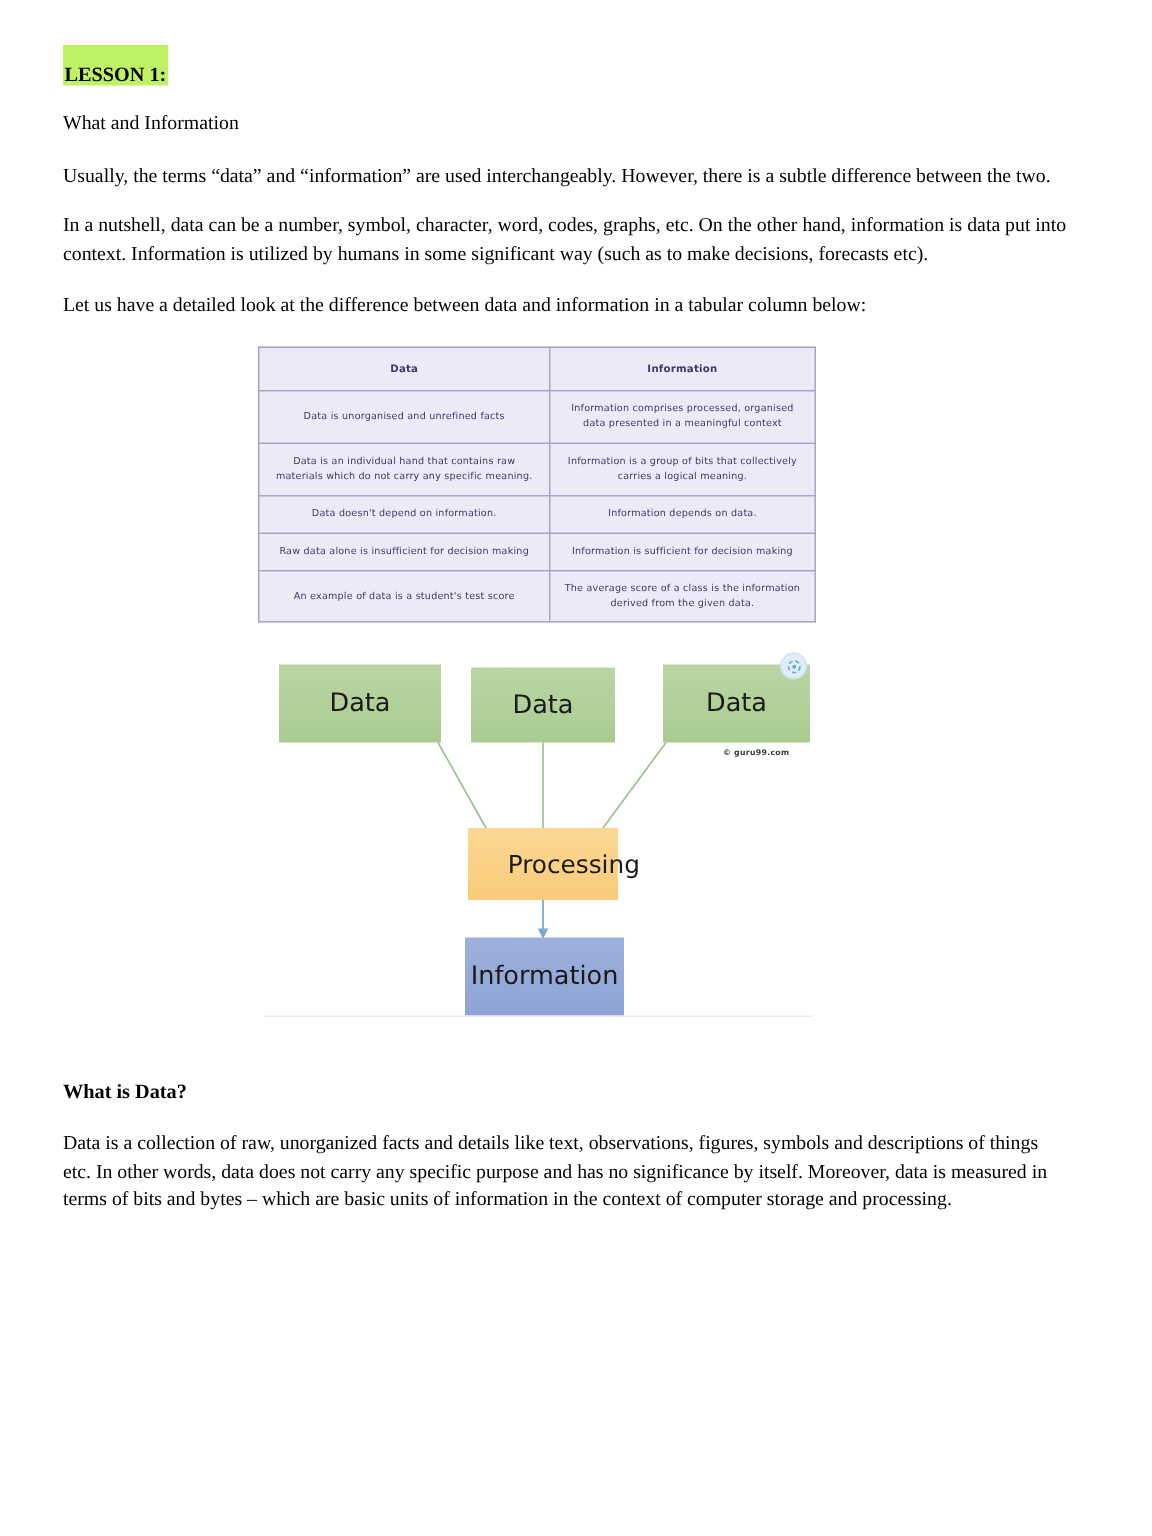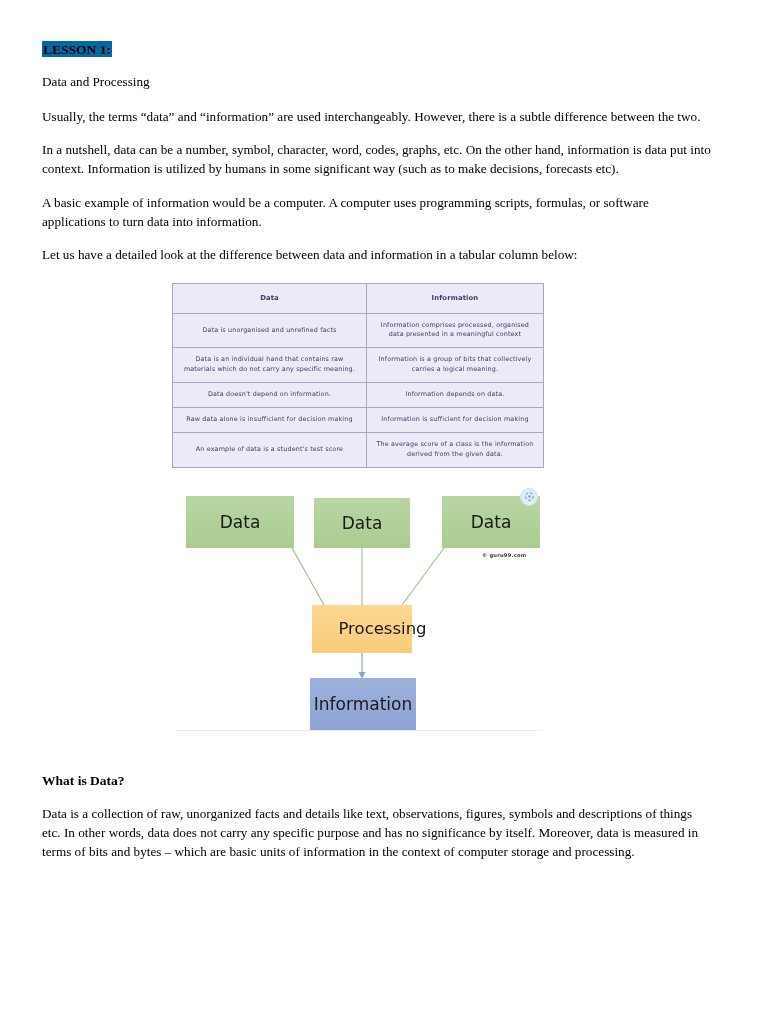--- a/index.html
+++ b/index.html
@@ -31,23 +31,23 @@
     width: 672px;
   }
 
   
   .lesson-line {
     margin: 0 0 14px 0;
     font-size: 13.5px;
     line-height: 1.25;
   }
   .hl {
-    background: #0369a1;
-    font-weight: bold;
-    padding: 1px 1px 0 1px;
+    background: #bef264;
+    font-weight: bold;
+    padding: 12px 1px 0 1px;
   }
 
   h2.section-head {
     margin: 0 0 16px 0;
     font-size: 13.5px;
     font-weight: bold;
     line-height: 1.3;
   }
 
   p.body-text {
@@ -176,25 +176,24 @@
 <body>
 
 <div class="page">
   <div class="content">
 
     <div class="lesson-line">
       <span class="hl">LESSON 1:</span>
     </div>
 
 
-    <p class="body-text tight">Data and Processing</p>
+    <p class="body-text tight">What and Information</p>
 
     <p class="body-text">Usually, the terms “data” and “information” are used interchangeably. However, there is a subtle difference between the two.</p>
     <p class="body-text">In a nutshell, data can be a number, symbol, character, word, codes, graphs, etc. On the other hand, information is data put into context. Information is utilized by humans in some significant way (such as to make decisions, forecasts etc).</p>
-    <p class="body-text">A basic example of information would be a computer. A computer uses programming scripts, formulas, or software applications to turn data into information.</p>
     <p class="body-text">Let us have a detailed look at the difference between data and information in a tabular column below:</p>
 
     <div class="table-wrap">
       <table class="cmp">
         <thead>
           <tr>
             <th class="col-a">Data</th>
             <th class="col-b">Information</th>
           </tr>
         </thead>

